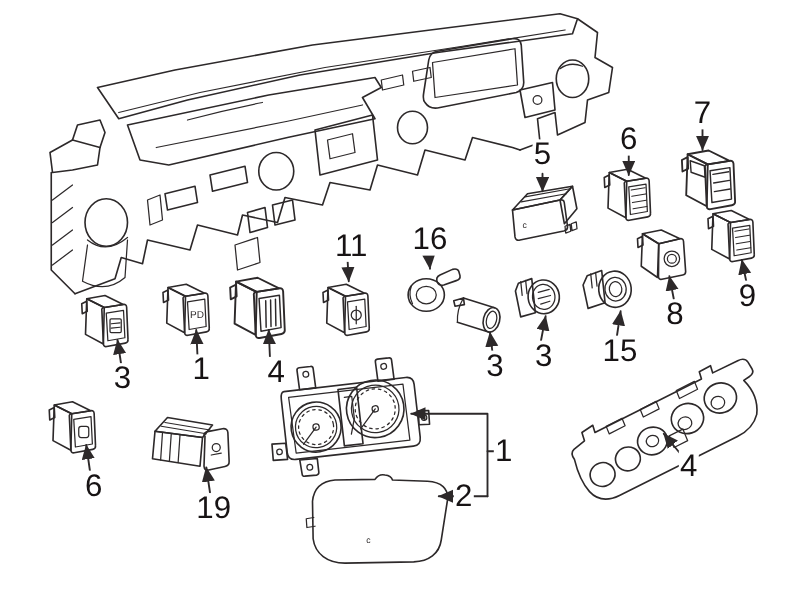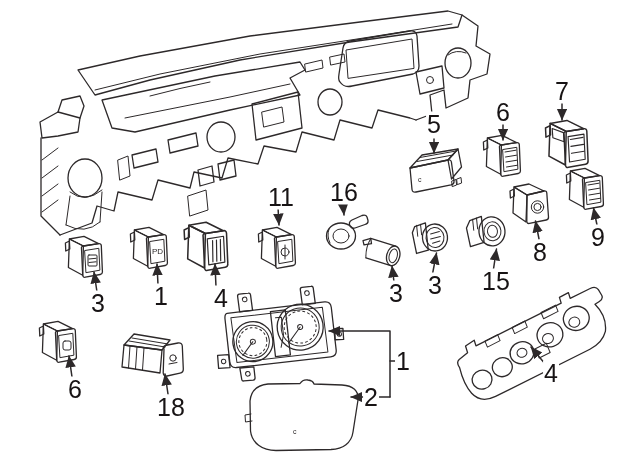--- a/index.html
+++ b/index.html
@@ -247,15 +247,15 @@
 <div class="callout" style="left:540px;top:252px">8</div>
 <div class="callout" style="left:598px;top:237px">9</div>
 <div class="callout" style="left:98px;top:303px">3</div>
 <div class="callout" style="left:161px;top:296px">1</div>
 <div class="callout" style="left:281px;top:197px">11</div>
 <div class="callout" style="left:496px;top:281px">15</div>
 <div class="callout" style="left:221px;top:298px">4</div>
 <div class="callout" style="left:396px;top:293px">3</div>
 <div class="callout" style="left:344px;top:192px">16</div>
 <div class="callout" style="left:75px;top:389px">6</div>
-<div class="callout" style="left:171px;top:407px">18</div>
+<div class="callout" style="left:171px;top:407px">19</div>
 
 </div>
 
 </body></html>

